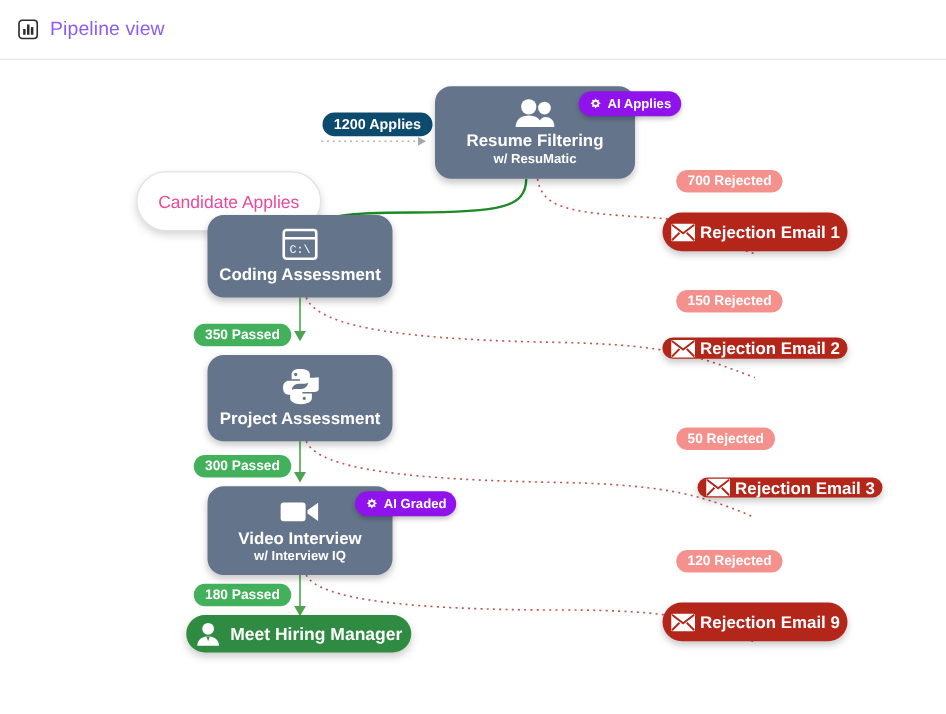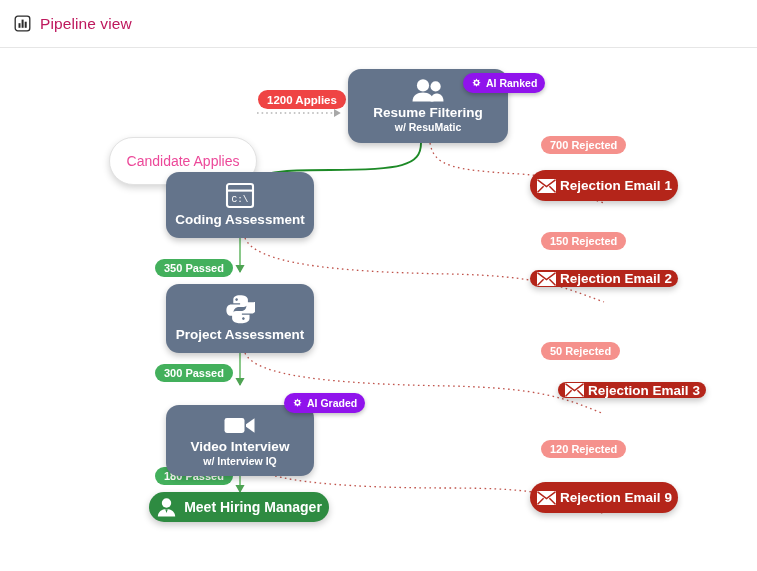--- a/index.html
+++ b/index.html
@@ -11,21 +11,21 @@
   
   .header{
     position:absolute;left:0;top:0;width:757px;height:48px;
     background:#ffffff;border-bottom:1px solid #e6e6e6;
     display:flex;align-items:center;box-sizing:border-box;padding-left:14px;
   }
   .header-icon{
     width:17px;height:17px;margin-right:9px;display:block;flex:none;
   }
   .header-title{
-    font-size:15.5px;color:#be185d;letter-spacing:.1px;
+    font-size:15.5px;color:#8b5cf6;letter-spacing:.1px;
   }
   
   .canvas{
     position:absolute;left:0;top:48px;width:757px;height:523px;
     background:#ffffff;overflow:hidden;
   }
   .edges{position:absolute;left:0;top:0;width:757px;height:523px;}
   
   .node{position:absolute;box-sizing:border-box;}
   .stage{
@@ -57,21 +57,21 @@
     display:flex;align-items:center;justify-content:center;
     color:#ffffff;font-size:13.5px;font-weight:bold;white-space:nowrap;
   }
   .pill-red .n-icon{margin-right:3px;display:block;flex:none;}
   
   .lbl{
     position:absolute;border-radius:11px;display:flex;align-items:center;
     justify-content:center;font-size:11px;font-weight:bold;color:#ffffff;
     white-space:nowrap;box-sizing:border-box;padding:0 9px;height:18px;
   }
-  .lbl-dark{background:#ef4444;border-radius:10px;font-size:11.5px;height:19px;}
+  .lbl-dark{background:#0c4a6e;border-radius:10px;font-size:11.5px;height:19px;}
   .lbl-pass{background:#43b05c;}
   .lbl-rej{background:#f5918c;}
   
   .badge-ai{
     position:absolute;background:#9013ec;border-radius:10px;height:20px;
     display:flex;align-items:center;padding:0 8px;box-sizing:border-box;
     color:#ffffff;font-size:10.5px;font-weight:bold;white-space:nowrap;
     box-shadow:0 2px 4px rgba(0,0,0,.25);
   }
   .badge-ai .n-icon{margin-right:4px;display:block;flex:none;}
@@ -141,41 +141,41 @@
       <path d="M19.6,22.5 C19.8,18.2 21.8,14.6 25.2,14.6 C29.4,14.6 32.5,17.2 32.5,22.5 Z" fill="#ffffff"></path>
     </svg>
     <span class="stage-title">Resume Filtering</span>
     <span class="stage-sub">w/ ResuMatic</span>
   </div>
   <div class="badge-ai" style="left:463px;top:25px;">
     <svg class="n-icon" width="11" height="11" viewBox="0 0 12 12">
       <path d="M6,0.6 L7.1,2.4 L9.2,1.9 L8.7,4 L10.5,5.1 L8.7,6.2 L9.2,8.3 L7.1,7.8 L6,9.6 L4.9,7.8 L2.8,8.3 L3.3,6.2 L1.5,5.1 L3.3,4 L2.8,1.9 L4.9,2.4 Z" fill="#ffffff"></path>
       <circle cx="6" cy="5.1" r="1.5" fill="#9013ec"></circle>
     </svg>
-    <span>AI Ranked</span>
+    <span>AI Applies</span>
   </div>
 
   <div class="node stage" style="left:166px;top:124px;width:148px;height:66px;">
     <svg class="stage-icon" width="30" height="27" viewBox="0 0 30 27">
       <rect x="2" y="2" width="26" height="23" rx="2.2" fill="none" stroke="#ffffff" stroke-width="2.1"></rect>
       <line x1="2" y1="8.6" x2="28" y2="8.6" stroke="#ffffff" stroke-width="2.1"></line>
       <text x="15" y="20.2" font-family="Liberation Mono, monospace" font-size="9.4" fill="#ffffff" text-anchor="middle">C:\</text>
     </svg>
     <span class="stage-title">Coding Assessment</span>
   </div>
 
   <div class="node stage" style="left:166px;top:236px;width:148px;height:69px;">
     <svg class="stage-icon" width="30" height="30" viewBox="0 0 30 30">
       <path d="M14.8,1.2 C10.6,1.2 8.3,2.8 8.3,5.6 L8.3,9.3 L15.1,9.3 L15.1,10.5 L6.2,10.5 C3.4,10.5 1.4,12.6 1.4,16.2 C1.4,19.6 3.1,21.8 6,21.8 L8.6,21.8 L8.6,17.9 C8.6,15.1 11,12.9 13.9,12.9 L18.9,12.9 C21.2,12.9 22.9,11.2 22.9,9 L22.9,5.6 C22.9,3.3 21,1.9 18.2,1.4 C17,1.2 15.9,1.2 14.8,1.2 Z M11.6,4.2 C12.3,4.2 12.9,4.8 12.9,5.6 C12.9,6.3 12.3,6.9 11.6,6.9 C10.9,6.9 10.3,6.3 10.3,5.6 C10.3,4.8 10.9,4.2 11.6,4.2 Z" fill="#ffffff"></path>
       <path d="M21.4,8.2 L21.4,12 C21.4,14.9 18.9,17.1 16.1,17.1 L11.1,17.1 C8.8,17.1 7.1,18.9 7.1,21 L7.1,24.4 C7.1,26.7 9.1,28.1 11.4,28.7 C14.2,29.5 16.8,29.6 20.1,28.7 C22.3,28.1 24.5,26.9 24.5,24.4 L24.5,20.7 L16.9,20.7 L16.9,19.6 L26.6,19.6 C29.4,19.6 30.4,17.7 31.1,14.9 C31.8,12 31.8,9.2 31.1,8.2 C30.6,7.5 29.4,8.2 26.6,8.2 Z M18.4,23.3 C19.1,23.3 19.7,23.9 19.7,24.6 C19.7,25.4 19.1,26 18.4,26 C17.7,26 17.1,25.4 17.1,24.6 C17.1,23.9 17.7,23.3 18.4,23.3 Z" fill="#ffffff"></path>
     </svg>
     <span class="stage-title">Project Assessment</span>
   </div>
 
-  <div class="node stage" style="left:166px;top:341px;width:148px;height:71px;margin-top:16px;">
+  <div class="node stage" style="left:166px;top:341px;width:148px;height:71px;">
     <svg class="stage-icon" width="34" height="22" viewBox="0 0 34 22">
       <rect x="1.5" y="4" width="20" height="15" rx="2.4" fill="#ffffff"></rect>
       <path d="M23,10.2 L31.5,4.2 L31.5,18.8 L23,12.8 Z" fill="#ffffff"></path>
     </svg>
     <span class="stage-title">Video Interview</span>
     <span class="stage-sub">w/ Interview IQ</span>
   </div>
   <div class="badge-ai" style="left:284px;top:345px;">
     <svg class="n-icon" width="11" height="11" viewBox="0 0 12 12">
       <path d="M6,0.6 L7.1,2.4 L9.2,1.9 L8.7,4 L10.5,5.1 L8.7,6.2 L9.2,8.3 L7.1,7.8 L6,9.6 L4.9,7.8 L2.8,8.3 L3.3,6.2 L1.5,5.1 L3.3,4 L2.8,1.9 L4.9,2.4 Z" fill="#ffffff"></path>

